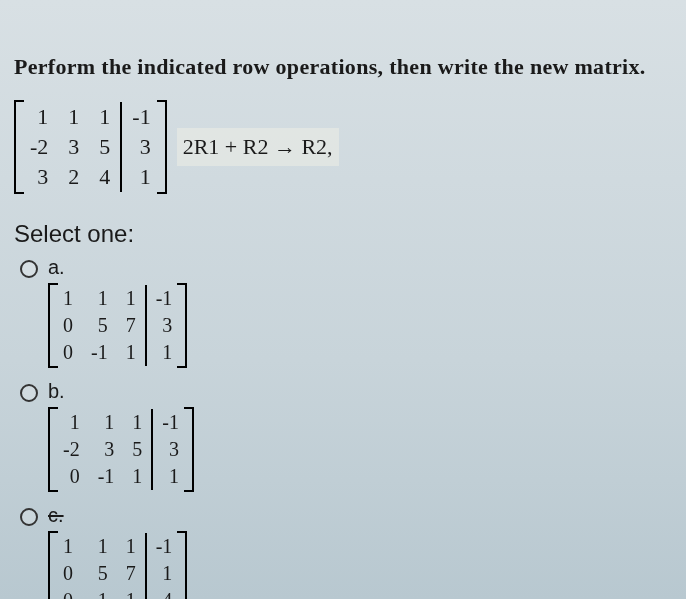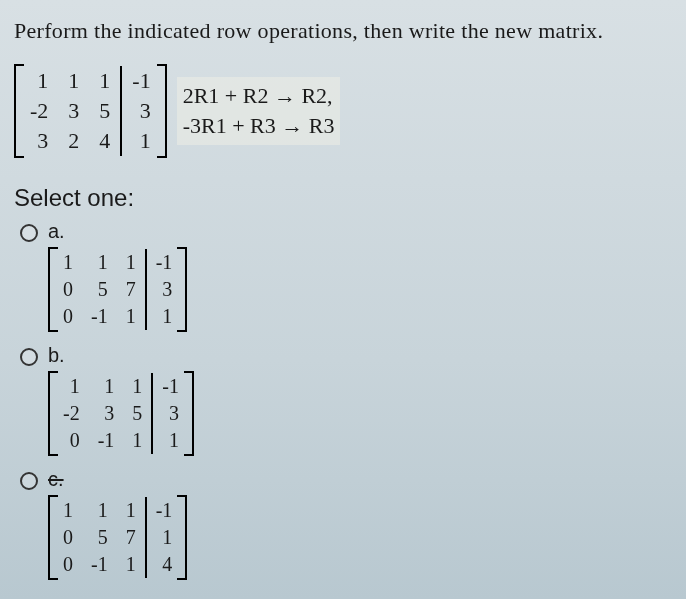--- a/index.html
+++ b/index.html
@@ -7,23 +7,24 @@
   width: 686px;
   height: 599px;
   background: linear-gradient(180deg, #d8e0e4 0%, #c8d4da 60%, #b8c8d0 100%);
   font-family: Georgia, 'Times New Roman', serif;
   color: #1a1a1a;
   overflow: hidden;
   padding: 18px 14px;
 }
 .title {
   font-size: 22px;
-  font-weight: normal;
+  font-weight: bold;
   margin-bottom: 18px;
   letter-spacing: 0.3px;
+  margin-top: 36px;
 }
 .problem-row {
   display: flex;
   align-items: center;
   gap: 10px;
   margin-bottom: 24px;
 }
 .matrix {
   display: inline-block;
   position: relative;
@@ -108,21 +109,20 @@
             <td>3</td>
             <td>2</td>
             <td>4</td>
             <td>1</td>
           </tr>
     </tbody>
       </table>
   </div>
   <div class="ops">
     <div>2R1 + R2 → R2,</div>
-    <div>-3R1 + R3 → R3</div>
   </div>
 </div>
 
 <div class="select-label">Select one:</div>
 
 <div class="options">
 
   <div class="option small">
     <div class="radio"></div>
     <div class="opt-body">

